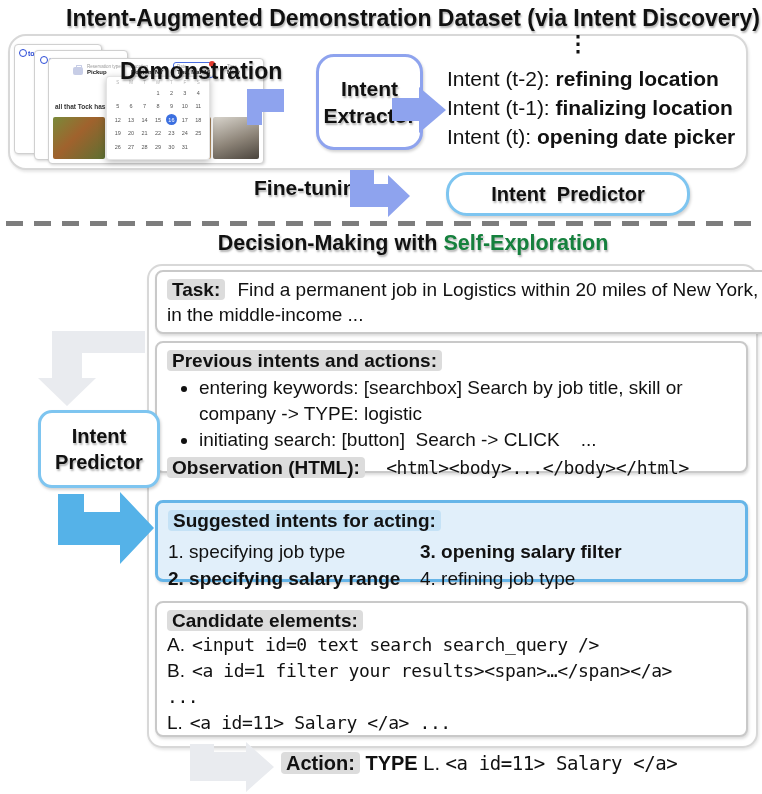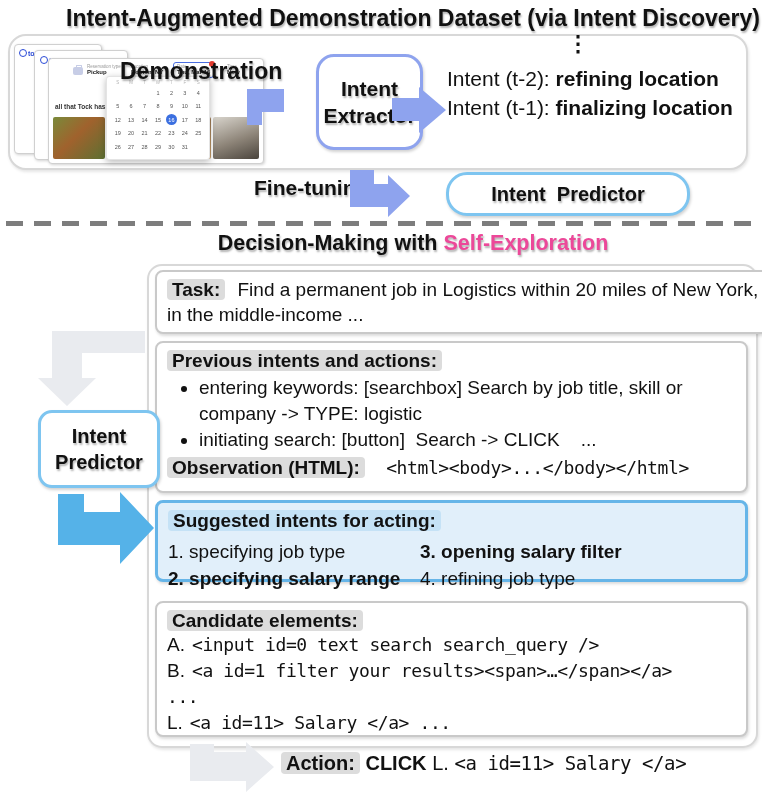--- a/index.html
+++ b/index.html
@@ -2,21 +2,21 @@
 <html><head>
 <meta charset="utf-8">
 <style>
   html,body{margin:0;padding:0;background:#fff;}
   body{width:762px;height:794px;position:relative;font-family:"Liberation Sans",sans-serif;color:#111;overflow:hidden;}
   .abs{position:absolute;}
   .shadowed{text-shadow:1px 2px 2px rgba(0,0,0,.3);margin-left:32px;}
   
   .main-title{left:0;top:5px;width:762px;text-align:center;font-size:23px;font-weight:bold;}
   .section-title{left:0;top:231px;width:762px;text-align:center;font-size:21.5px;font-weight:bold;}
-  .section-title .accent{color:#ec4899;}
+  .section-title .accent{color:#15803d;}
   
   .round-panel{background:#fff;border:2px solid #d8d8d8;border-radius:18px;box-shadow:1px 2px 3px rgba(0,0,0,.10);}
   .top-panel{left:8px;top:34px;width:736px;height:132px;}
   .big-panel{left:147px;top:264px;width:607px;height:480px;border-radius:15px;}
   .wbox{position:absolute;background:#fff;border:2px solid #c9c9c9;border-radius:8px;box-shadow:1px 2px 3px rgba(0,0,0,.14);padding:5px 10px;box-sizing:border-box;}
   .hl{background:#dcdcdc;font-weight:bold;padding:0 5px;border-radius:4px;}
   .hl-blue{background:#c5e2f6;font-weight:bold;padding:0 5px;border-radius:4px;}
   .body-text{font-size:19px;line-height:25px;}
   .mono{font-family:"DejaVu Sans Mono",monospace;font-size:18px;letter-spacing:-0.4px;}
   
@@ -48,21 +48,21 @@
   .predictor-left-box{left:6px;top:410px;width:122px;height:78px;background:#fff;border:3.5px solid #7ec5f0;border-radius:14px;display:flex;flex-direction:column;align-items:center;justify-content:center;font-size:20px;font-weight:bold;line-height:1.3;box-shadow:1px 2px 3px rgba(0,0,0,.18);box-sizing:border-box;}
   
   .ellipsis{left:566px;top:33px;width:24px;font-size:22px;font-weight:bold;text-align:center;line-height:1;}
   .intents{left:447px;top:64px;}
   .intent-line{font-size:21px;line-height:29px;white-space:pre;}
   .finetune-label{left:222px;top:176px;font-size:21px;font-weight:bold;}
   
   .dashes{left:6px;top:221px;width:750px;height:5px;background:repeating-linear-gradient(90deg,#7d7d7d 0 17px,transparent 17px 28px);}
   
   .task-box{left:155px;top:270px;width:711px;height:64px;}
-  .prev-box{left:155px;top:341px;width:593px;height:152px;}
+  .prev-box{left:155px;top:341px;width:593px;height:132px;}
   .prev-list{margin:1px 0 0;padding-left:32px;}
   .prev-list li{font-size:19px;line-height:26px;white-space:pre-wrap;}
   .obs-line{margin-top:2px;white-space:nowrap;}
   .sug-box{left:155px;top:500px;width:593px;height:82px;background:#e1effa;border:3px solid #66b5e8;border-radius:8px;box-shadow:1px 2px 3px rgba(0,0,0,.14);padding:5px 10px;box-sizing:border-box;position:absolute;}
   .sug-grid{display:grid;grid-template-columns:252px 1fr;margin-top:4px;}
   .sug-item{font-size:19px;line-height:27px;}
   .sug-item.bold{font-weight:bold;}
   .cand-box{left:155px;top:601px;width:593px;height:136px;}
   .cand-line{display:flex;align-items:baseline;height:26px;}
   .cand-prefix{font-size:19px;margin-right:7px;}
@@ -176,20 +176,21 @@
   <span>Extractor</span>
 </div>
 
 <div class="abs ellipsis">⋮</div>
 <div class="abs intents">
 
     <div class="intent-line"><span>Intent (t-2): </span><b>refining location</b></div>
 
     <div class="intent-line"><span>Intent (t-1): </span><b>finalizing location</b></div>
 
+    <div class="intent-line"><span>Intent (t): </span><b>opening date picker</b></div>
   </div>
 
 <div class="abs finetune-label shadowed">Fine-tuning</div>
 <div class="abs predictor-top-box shadowed">Intent  Predictor</div>
 
 <div class="abs dashes"></div>
 
 <div class="abs section-title shadowed">
   <span>Decision-Making with </span><span class="accent">Self-Exploration</span>
 </div>
@@ -249,21 +250,21 @@
         <span class="mono">&lt;a id=11&gt; Salary &lt;/a&gt;   ...</span>
       </div>
     </div>
 </div>
 
 <div class="abs predictor-left-box shadowed">
   <span>Intent</span>
   <span>Predictor</span>
 </div>
 
-<div class="abs action-line"><span class="hl">Action:</span><span> </span><span class="verb">CLICK</span><span> </span><span>L.</span><span> </span><span class="mono" style="font-size:19px;">&lt;a id=11&gt; Salary &lt;/a&gt;</span></div>
+<div class="abs action-line"><span class="hl">Action:</span><span> </span><span class="verb">TYPE</span><span> </span><span>L.</span><span> </span><span class="mono" style="font-size:19px;">&lt;a id=11&gt; Salary &lt;/a&gt;</span></div>
 
 <svg class="overlay" width="762" height="794" viewBox="0 0 762 794">
 
   <rect x="247" y="89" width="37" height="23" fill="#8ea3ee"></rect>
   <rect x="247" y="112" width="15" height="13" fill="#8ea3ee"></rect>
 
   <polygon points="392,98 419,98 419,87 446,110 419,133 419,121 392,121" fill="#8ea3ee"></polygon>
 
   <polygon points="350,170 374,170 374,184 388,184 388,175 410,196 388,217 388,207 350,207" fill="#8ea3ee"></polygon>
 

